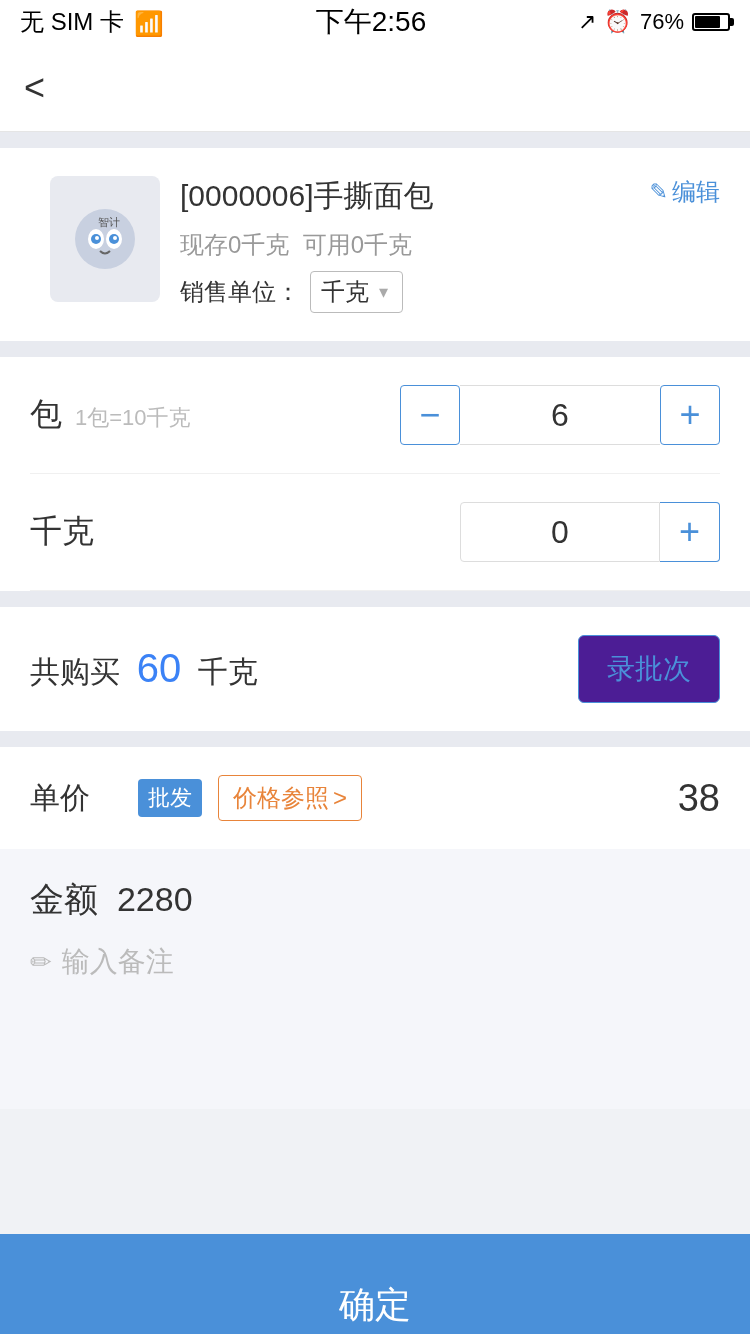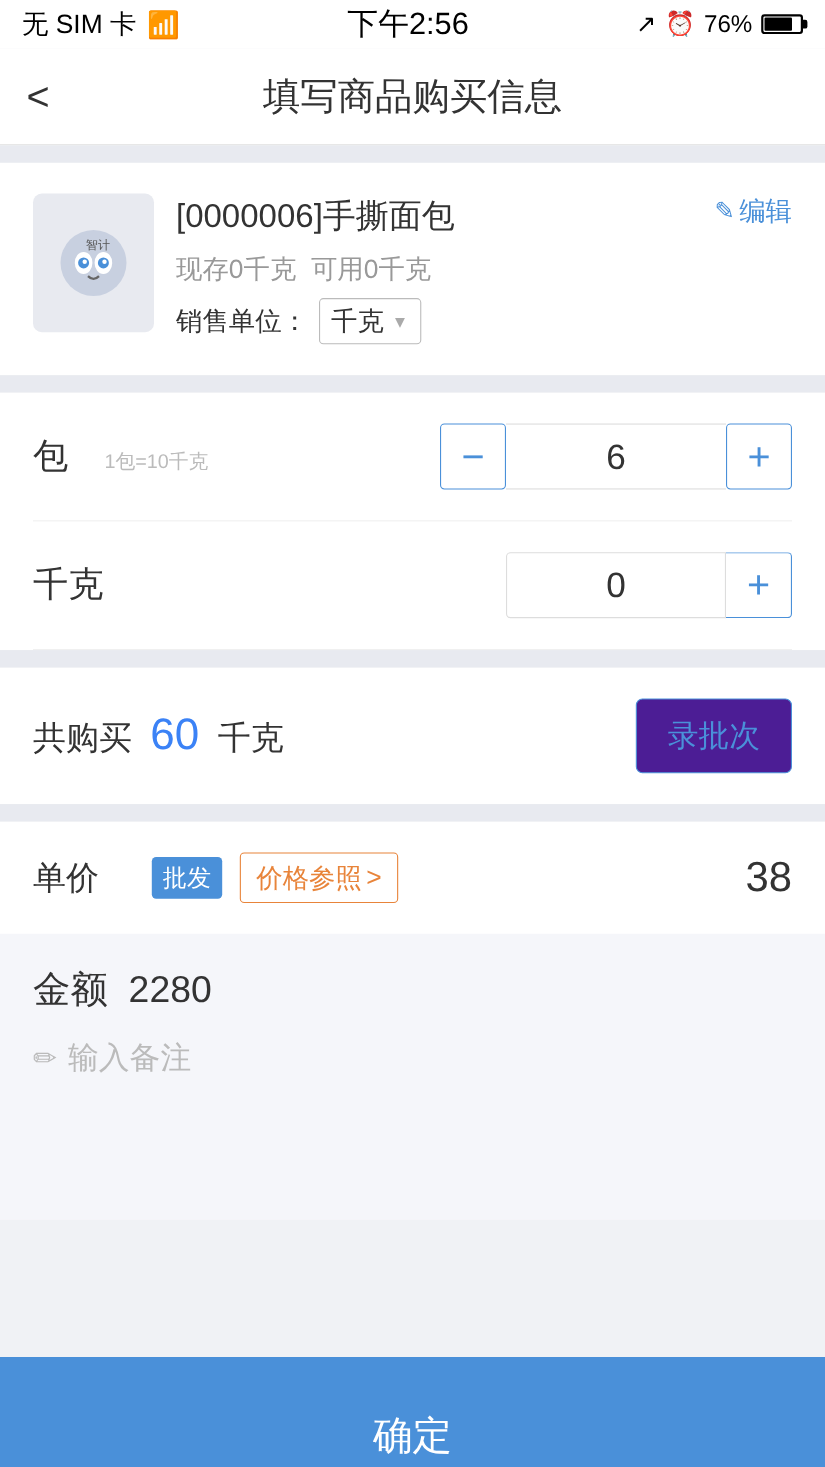--- a/index.html
+++ b/index.html
@@ -73,20 +73,21 @@
       align-items: flex-start;
       gap: 20px;
       position: relative;
     }
     .product-img {
       width: 110px; height: 126px;
       background: #e8eaf0;
       border-radius: 8px;
       display: flex; align-items: center; justify-content: center;
       flex-shrink: 0;
+      margin-left: 20px;
     }
     .product-info { flex: 1; }
     .product-name {
       font-size: 30px; font-weight: 500; color: #333;
       margin-bottom: 12px;
     }
     .product-stock {
       font-size: 24px; color: #999;
       margin-bottom: 10px;
     }
@@ -117,21 +118,21 @@
       padding: 0 30px;
     }
     .qty-row {
       display: flex; align-items: center;
       padding: 28px 0;
       border-bottom: 1px solid #f0f0f0;
     }
     .qty-label {
       font-size: 32px; color: #333; flex: 1;
     }
-    .qty-hint { font-size: 18px; color: #bbb; margin-left: 24px; }
+    .qty-hint { font-size: 22px; color: #bbb; margin-left: 4px; }
     .qty-control {
       display: flex; align-items: center; gap: 0;
     }
     .qty-btn {
       width: 60px; height: 60px;
       border: 1px solid #4a90d9;
       background: #fff;
       color: #4a90d9;
       font-size: 36px;
       display: flex; align-items: center; justify-content: center;
@@ -248,21 +249,20 @@
     <span>⏰</span>
     <span>76%</span>
     <div class="battery-bar">
       <div class="battery-fill"></div>
     </div>
   </div>
 </div>
 
 <div class="nav-bar">
   <span class="nav-back">&lt;</span>
-  <span class="nav-title">填写商品购买信息</span>
 </div>
 
 <div class="sep"></div>
 
 <div class="product-card">
   <div class="product-img">
 
     <svg width="70" height="70" viewBox="0 0 70 70">
       <circle cx="35" cy="35" r="30" fill="#c8d0e0"></circle>
       <ellipse cx="26" cy="35" rx="8" ry="10" fill="#fff"></ellipse>

